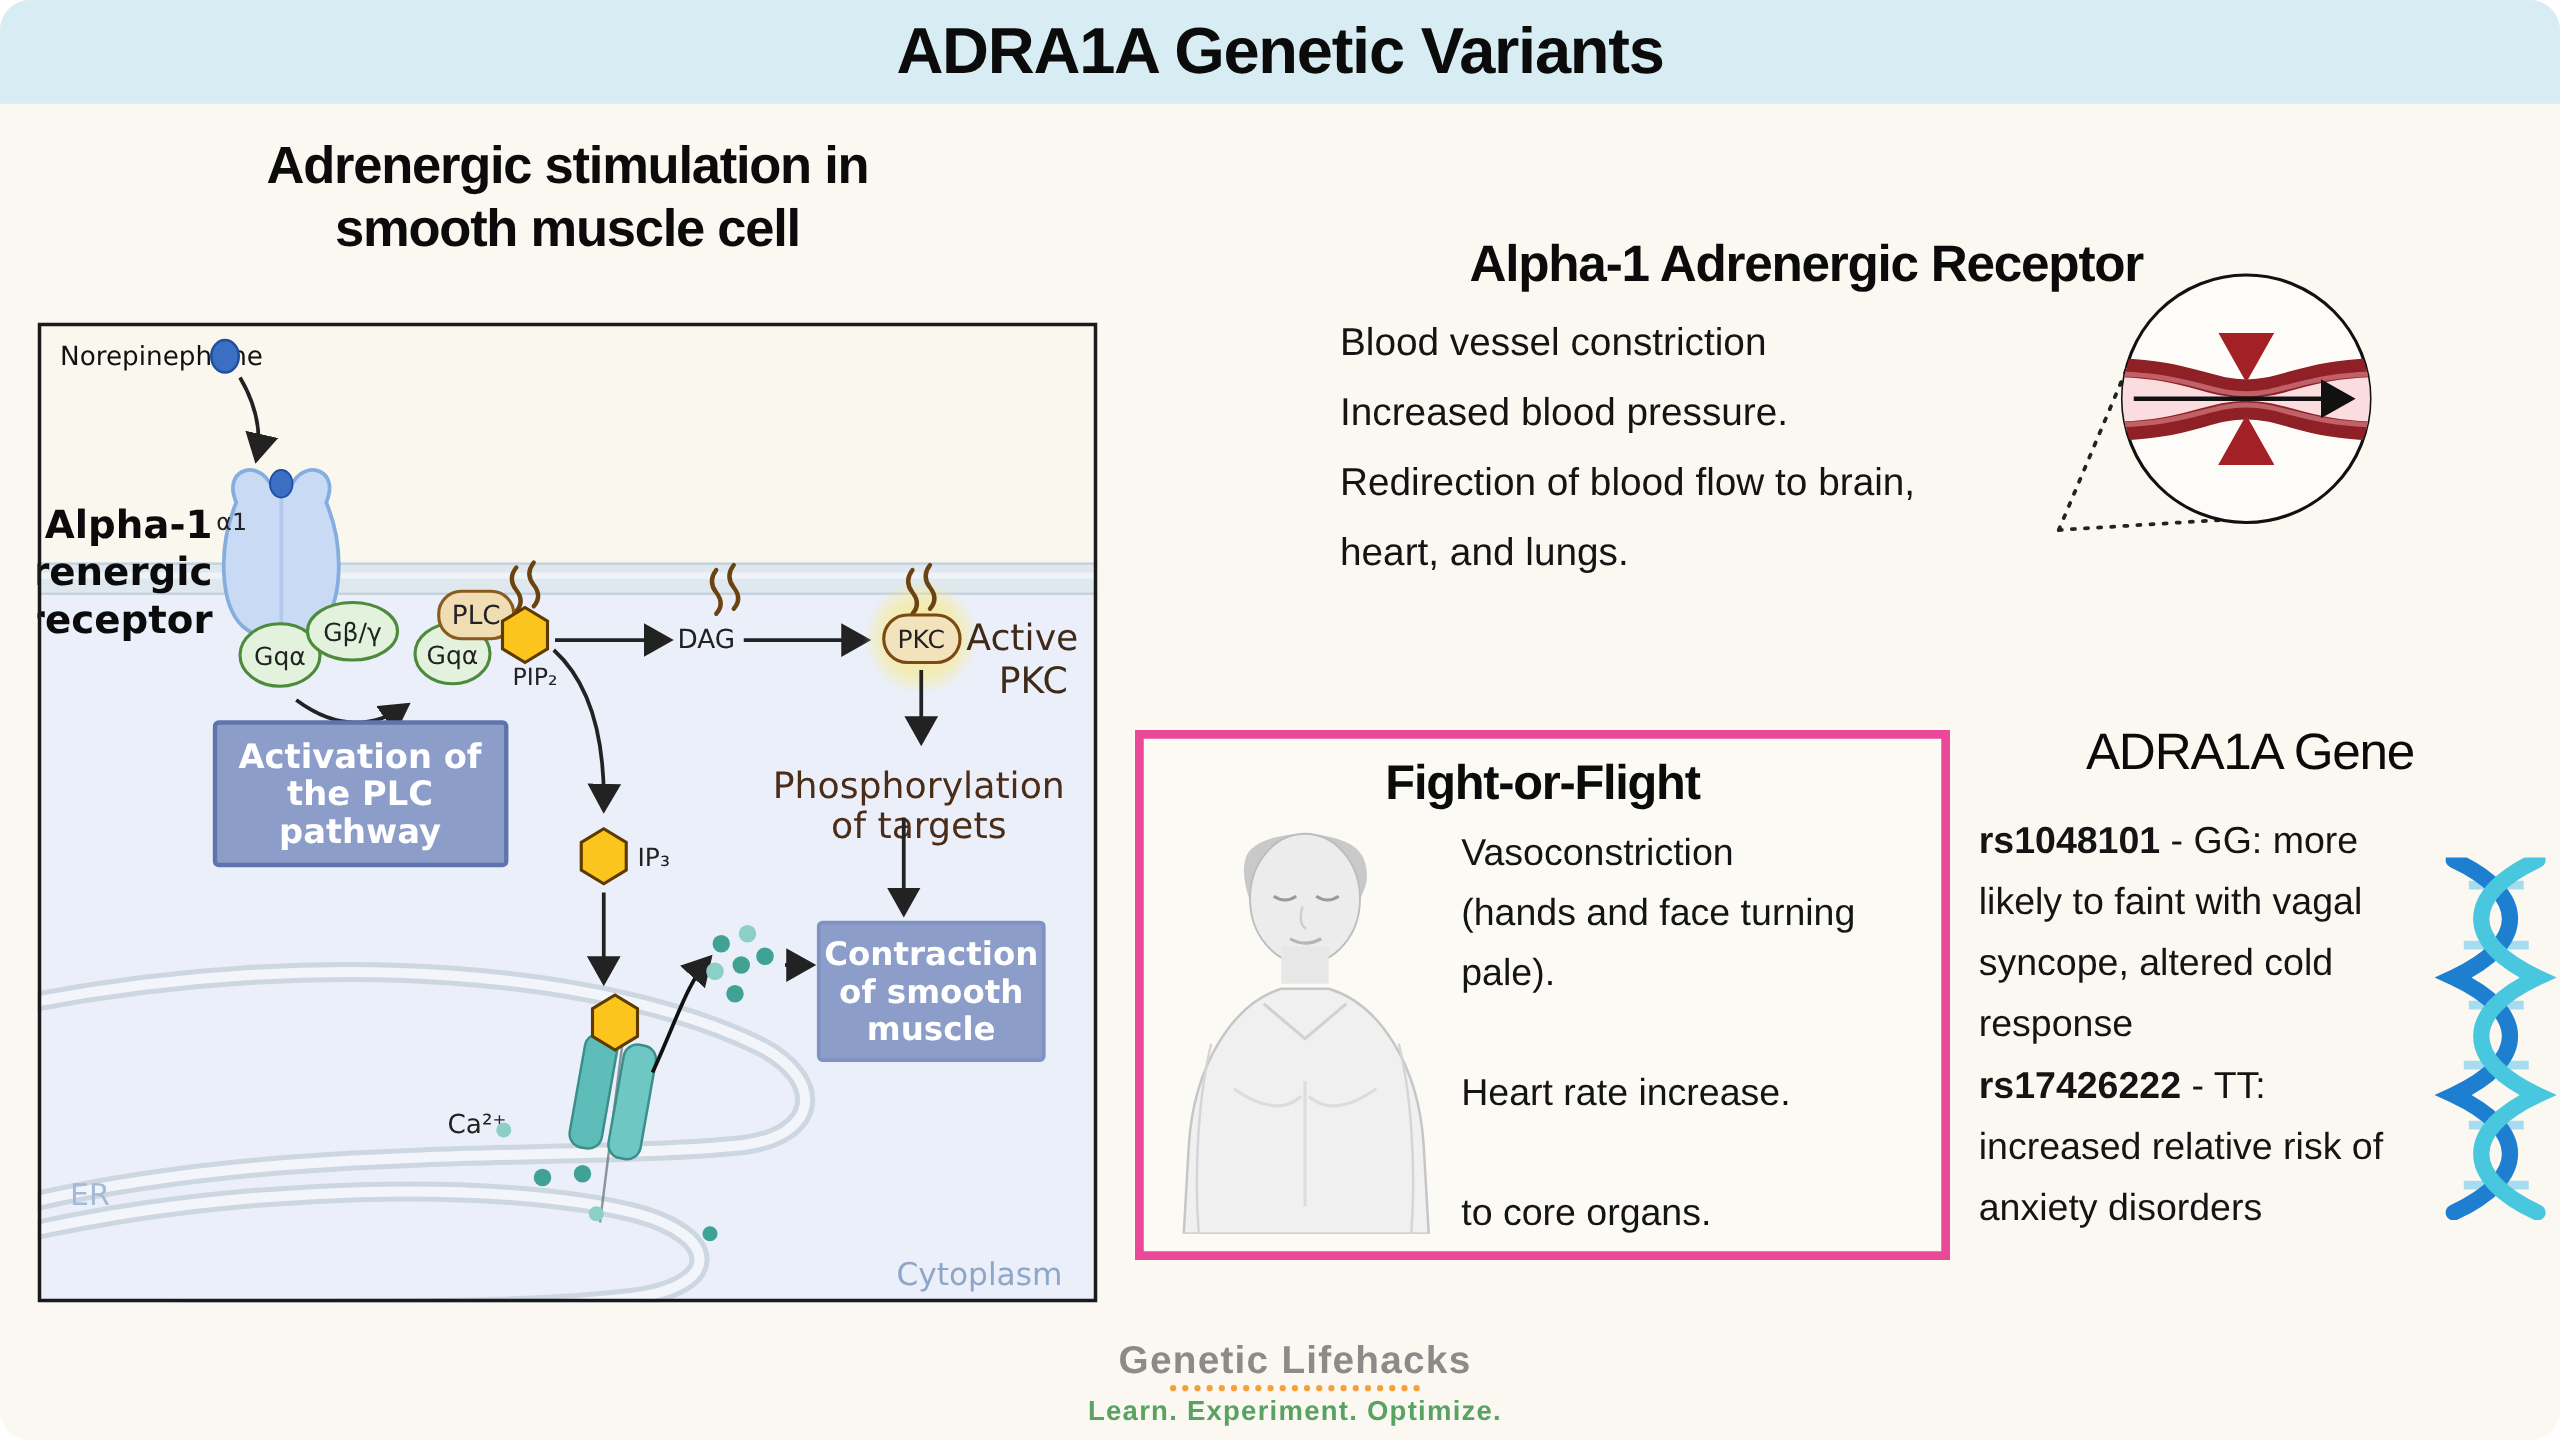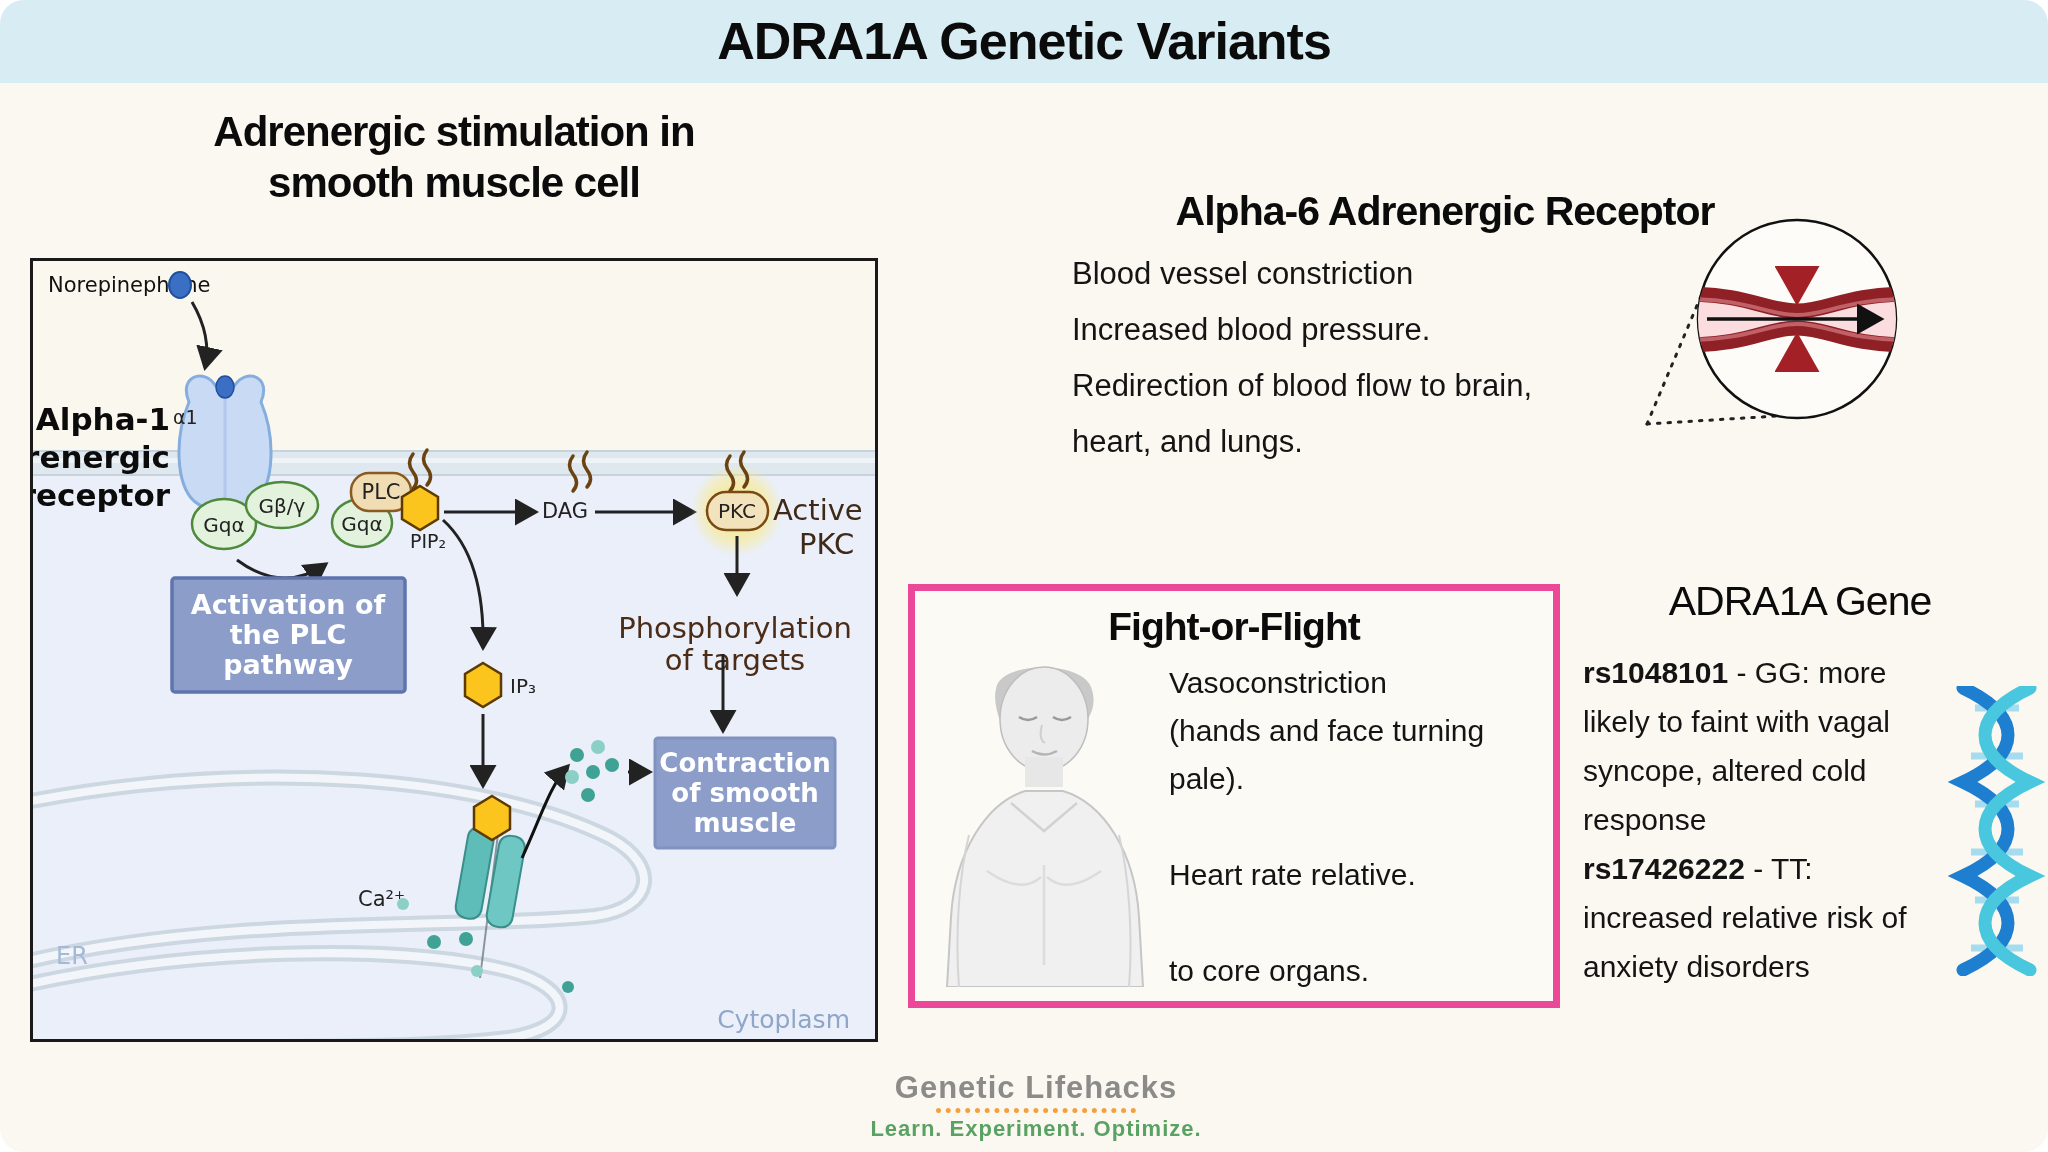--- a/index.html
+++ b/index.html
@@ -193,21 +193,21 @@
         <circle cx="447" cy="713" r="6" fill="#8ccfc6"></circle>
         <circle cx="538" cy="729" r="6" fill="#3fa294"></circle>
       </g>
 
       <text x="26" y="706" font-size="24" fill="#a3b9d6">ER</text>
       <text x="820" y="770" font-size="25" fill="#8fa6c8" text-anchor="end">Cytoplasm</text>
     </g>
     <rect x="1.5" y="1.5" width="845" height="781" fill="none" stroke="#1a1a1a" stroke-width="3"></rect>
   </svg>
 
-  <div id="receptor-title">Alpha-6 Adrenergic Receptor</div>
+  <div id="receptor-title">Alpha-1 Adrenergic Receptor</div>
   <div id="receptor-lines">
     <div>Blood vessel constriction</div>
     <div>Increased blood pressure.</div>
     <div>Redirection of blood flow to brain,</div>
     <div>heart, and lungs.</div>
   </div>
 
   <svg id="vessel-svg" width="300" height="240" viewBox="0 0 300 240">
     <defs>
       <marker id="mR" markerWidth="9" markerHeight="9" refX="6" refY="4.5" orient="auto">
@@ -253,21 +253,21 @@
       <path d="M58,216 Q92,240 112,222" stroke="#dcdcdc" stroke-width="2.5" fill="none"></path>
       <path d="M172,216 Q138,240 118,222" stroke="#dcdcdc" stroke-width="2.5" fill="none"></path>
       <path d="M40,180 C30,220 26,280 30,332" stroke="#d5d5d5" stroke-width="2" fill="none"></path>
       <path d="M190,180 C200,220 204,280 200,332" stroke="#d5d5d5" stroke-width="2" fill="none"></path>
     </svg>
     <div id="fight-lines">
       <div>Vasoconstriction</div>
       <div>(hands and face turning</div>
       <div>pale).</div>
       <div></div>
-      <div>Heart rate relative.</div>
+      <div>Heart rate increase.</div>
       <div></div>
       <div>to core organs.</div>
     </div>
   </div>
 
   <div id="gene-title">ADRA1A Gene</div>
   <div id="gene-lines">
     <div><b>rs1048101</b><span> - GG: more</span></div>
     <div><span>likely to faint with vagal</span></div>
     <div><span>syncope, altered cold</span></div>

